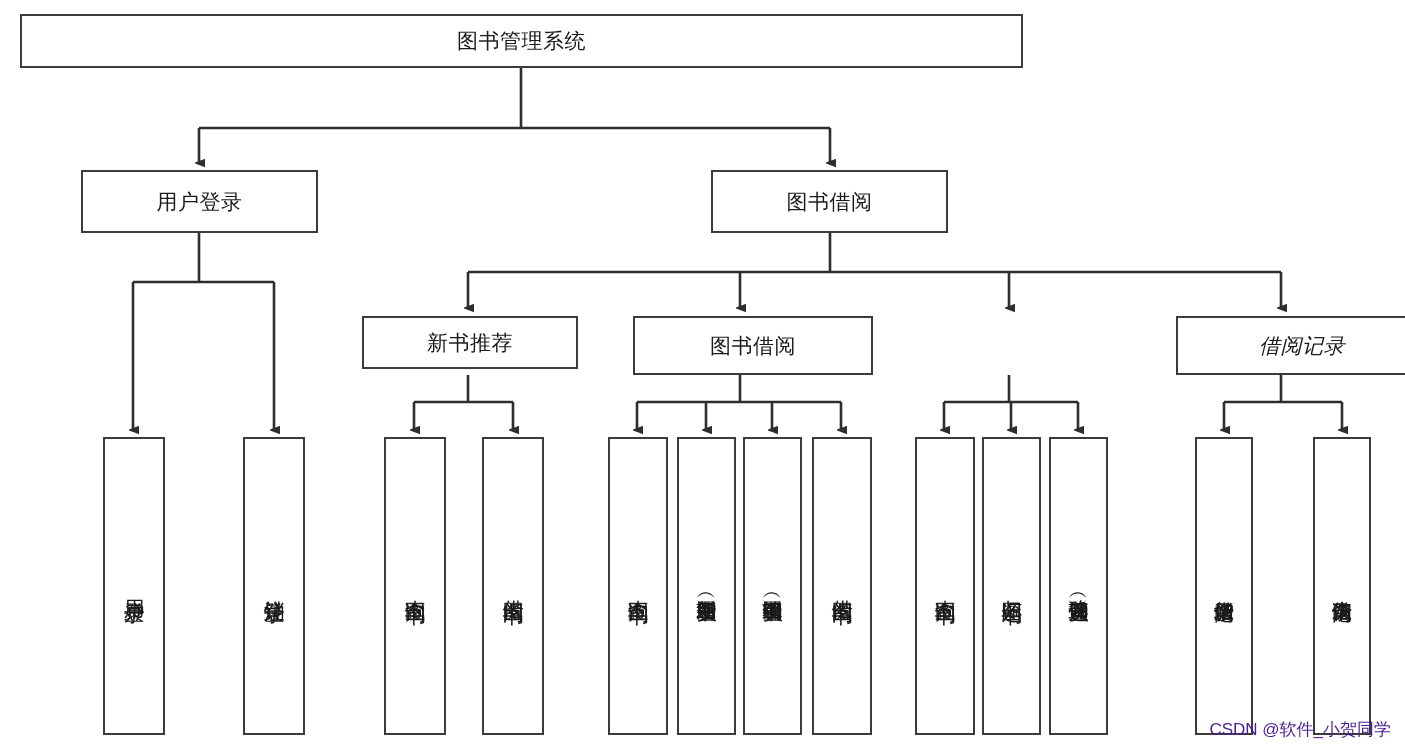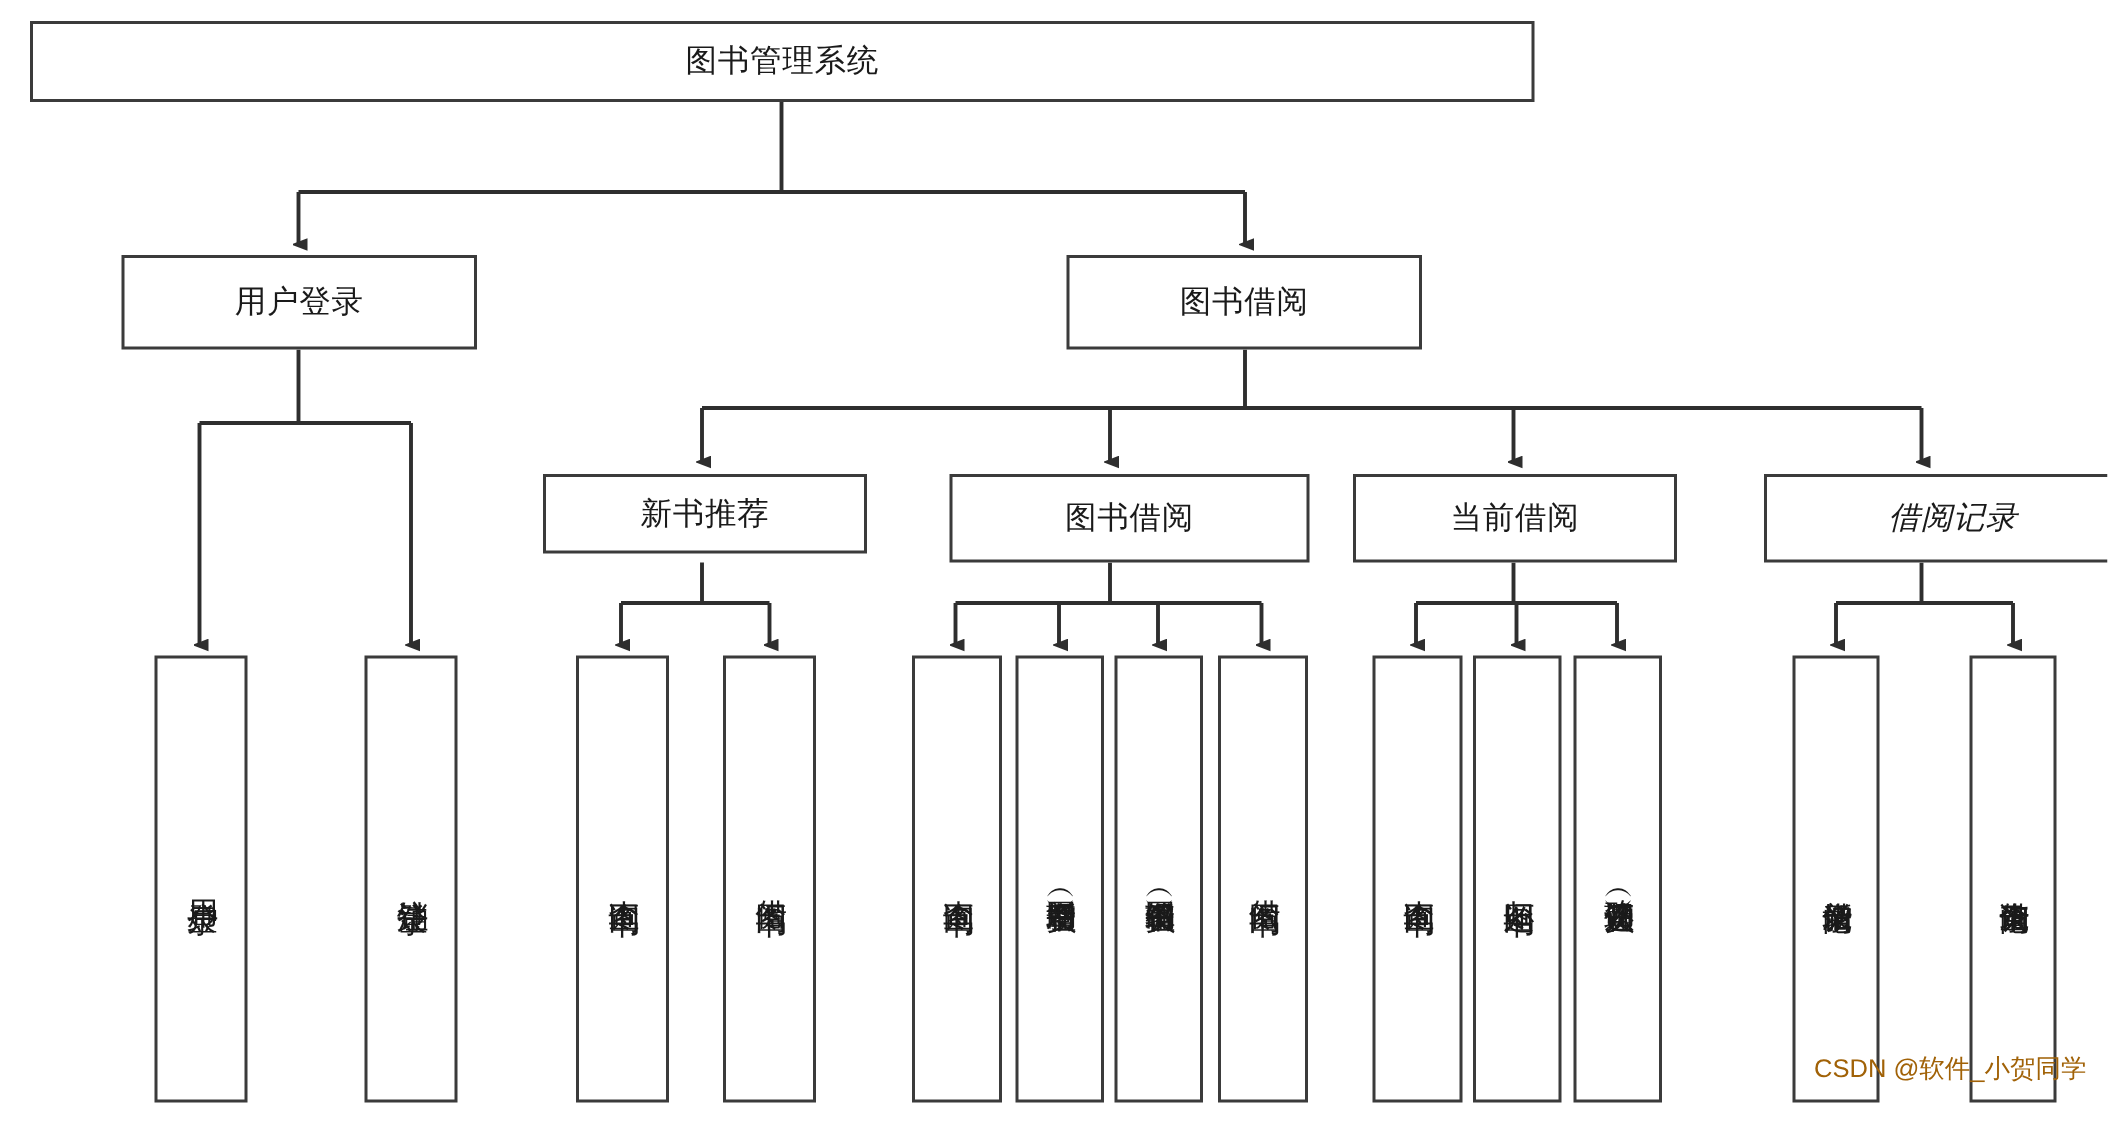--- a/index.html
+++ b/index.html
@@ -61,23 +61,23 @@
     text-align: center;
     white-space: nowrap;
   }
   .leaf-label.tall {
     font-size: 20px;
     letter-spacing: 0.5px;
   }
   #watermark {
     position: absolute;
     right: 14px;
-    bottom: 23px;
+    bottom: 6px;
     font-size: 17px;
-    color: #a16207;
+    color: #4c1d95;
     white-space: nowrap;
     pointer-events: none;
     margin-top: 48px;
   }
 </style>
 </head>
 <body>
 
 <div id="canvas">
 
@@ -145,23 +145,20 @@
   </div>
 
   <div class="node-box" style="left:362px; top:316px; width:216px; height:53px;">
     <span class="node-label">新书推荐</span>
   </div>
 
   <div class="node-box" style="left:633px; top:316px; width:240px; height:59px;">
     <span class="node-label">图书借阅</span>
   </div>
 
-  <div class="node-box" style="left:902px; top:316px; width:216px; height:59px;">
-    <span class="node-label">当前借阅</span>
-  </div>
 
   <div class="node-box" style="left:1176px; top:316px; width:252px; height:59px;font-style:italic;">
     <span class="node-label">借阅记录</span>
   </div>
 
   <div class="leaf-box" style="left:103px; top:437px; width:62px; height:298px;">
     <span class="leaf-label">用户登录</span>
   </div>
 
   <div class="leaf-box" style="left:243px; top:437px; width:62px; height:298px;">

